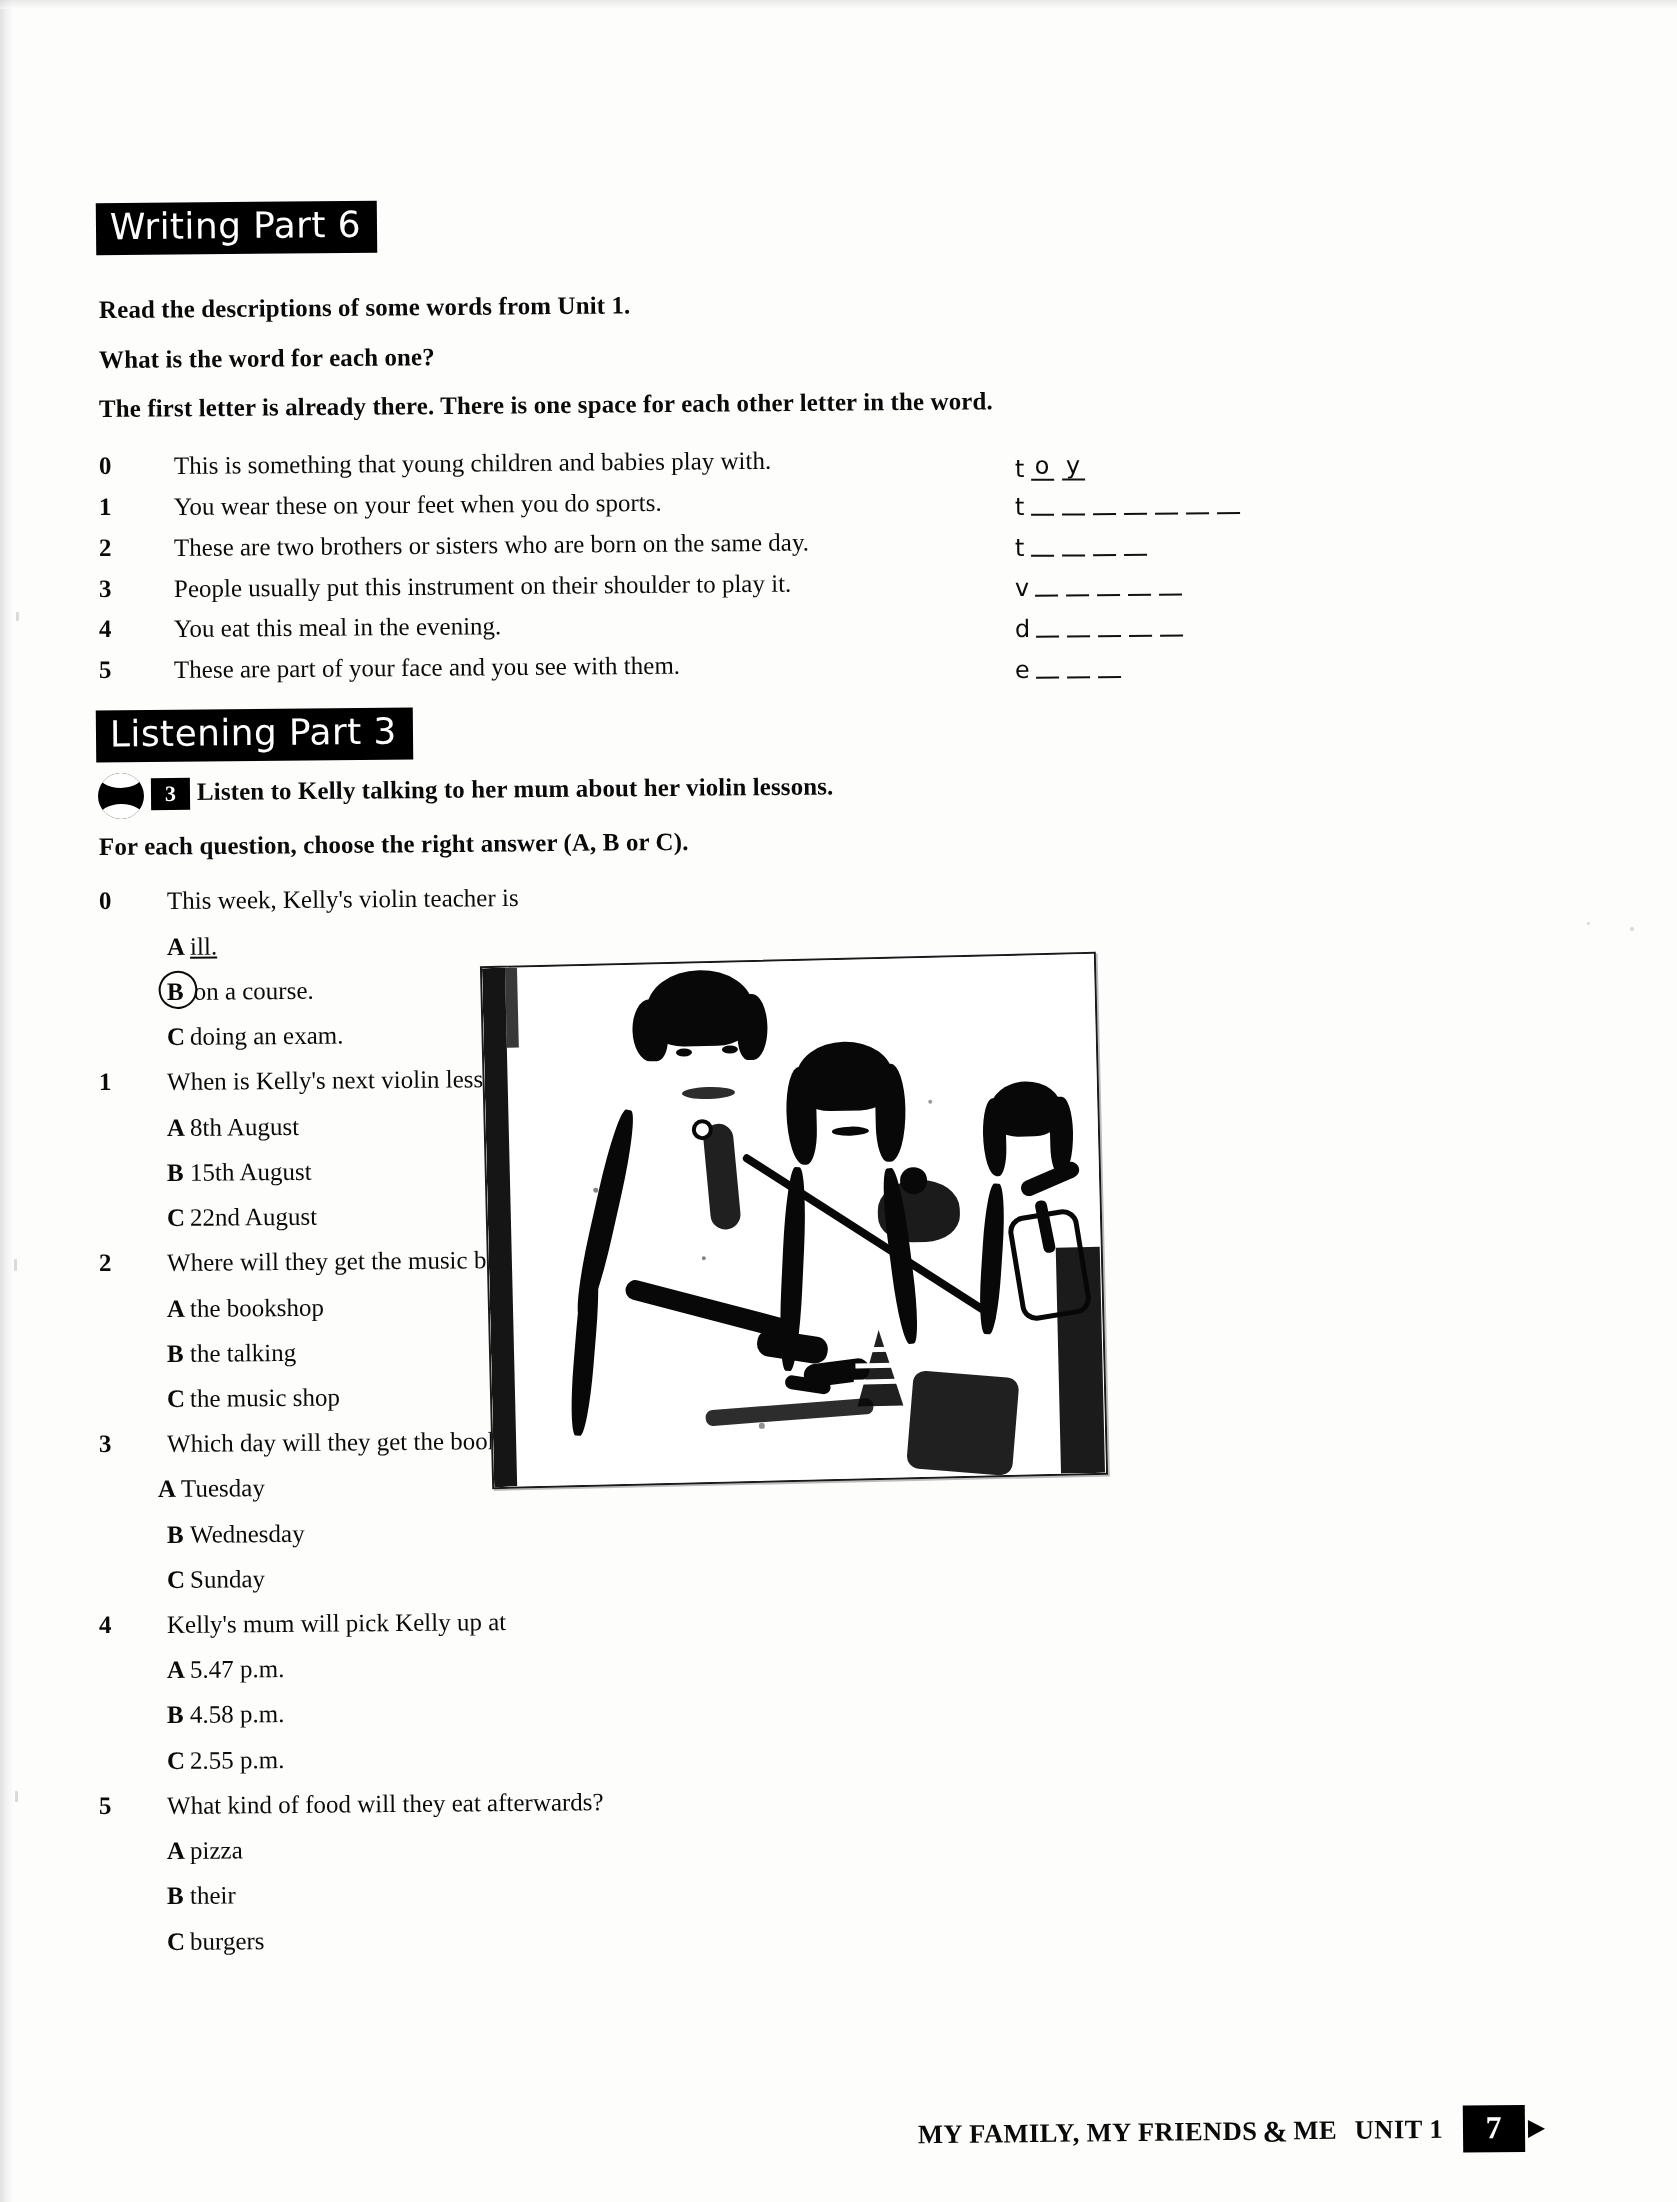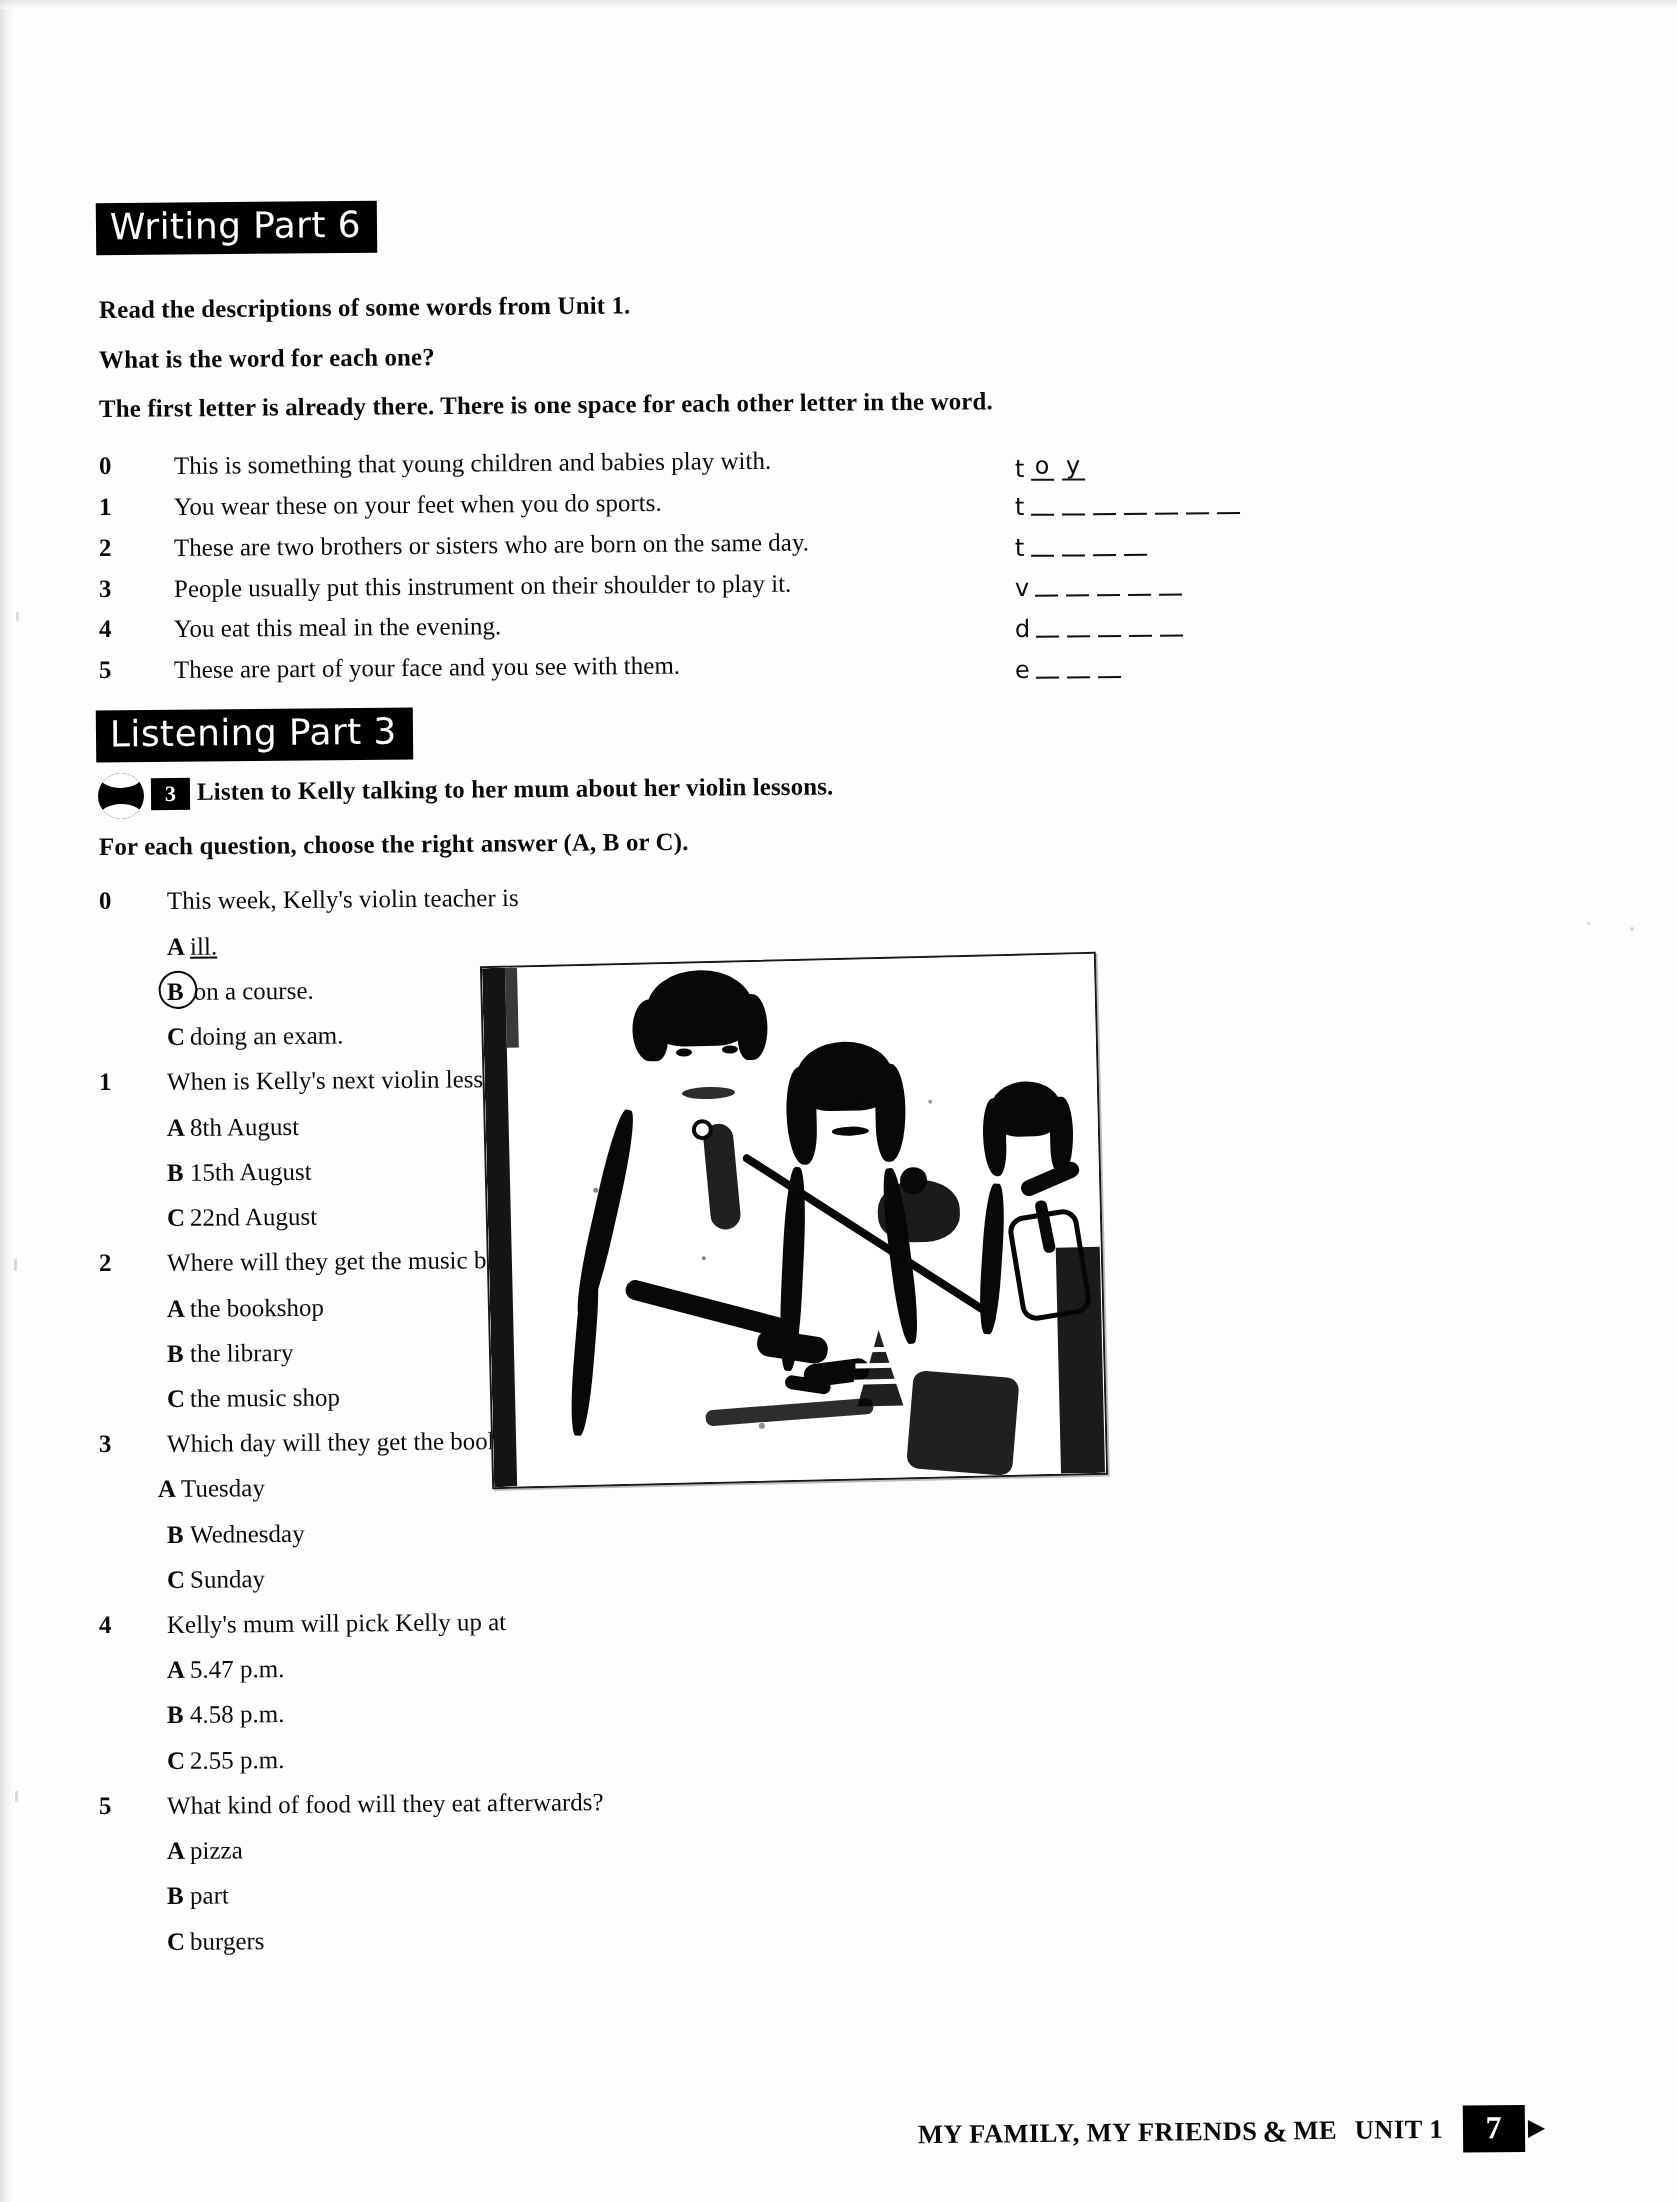--- a/index.html
+++ b/index.html
@@ -373,21 +373,21 @@
   <div class="opt" style="left:167px; top:1204px;">
     <span class="letter">C</span><span>22nd August</span>
   </div>
 
   <div class="qnum" style="left:99px; top:1249px;">2</div>
   <div class="qtext" style="left:167px; top:1249px;">Where will they get the music book?</div>
   <div class="opt" style="left:167px; top:1295px;">
     <span class="letter">A</span><span>the bookshop</span>
   </div>
   <div class="opt" style="left:167px; top:1340px;">
-    <span class="letter">B</span><span>the library</span>
+    <span class="letter">B</span><span>the talking</span>
   </div>
   <div class="opt" style="left:167px; top:1385px;">
     <span class="letter">C</span><span>the music shop</span>
   </div>
 
   <div class="qnum" style="left:99px; top:1430px;">3</div>
   <div class="qtext" style="left:167px; top:1430px;">Which day will they get the book?</div>
   <div class="opt" style="left:158px; top:1475px;">
     <span class="letter">A</span><span>Tuesday</span>
   </div>
@@ -409,21 +409,21 @@
   <div class="opt" style="left:167px; top:1747px;">
     <span class="letter">C</span><span>2.55 p.m.</span>
   </div>
 
   <div class="qnum" style="left:99px; top:1792px;">5</div>
   <div class="qtext" style="left:167px; top:1792px;">What kind of food will they eat afterwards?</div>
   <div class="opt" style="left:167px; top:1837px;">
     <span class="letter">A</span><span>pizza</span>
   </div>
   <div class="opt" style="left:167px; top:1882px;">
-    <span class="letter">B</span><span>part</span>
+    <span class="letter">B</span><span>their</span>
   </div>
   <div class="opt" style="left:167px; top:1928px;">
     <span class="letter">C</span><span>burgers</span>
   </div>
 
   <div id="photo">
     <div class="ph-inner">
 
       <div class="blob" style="left:164px;top:7px;width:106px;height:76px;border-radius:58% 58% 40% 40%;"></div>
       <div class="blob" style="left:149px;top:35px;width:35px;height:62px;border-radius:60% 20% 40% 60%;"></div>

